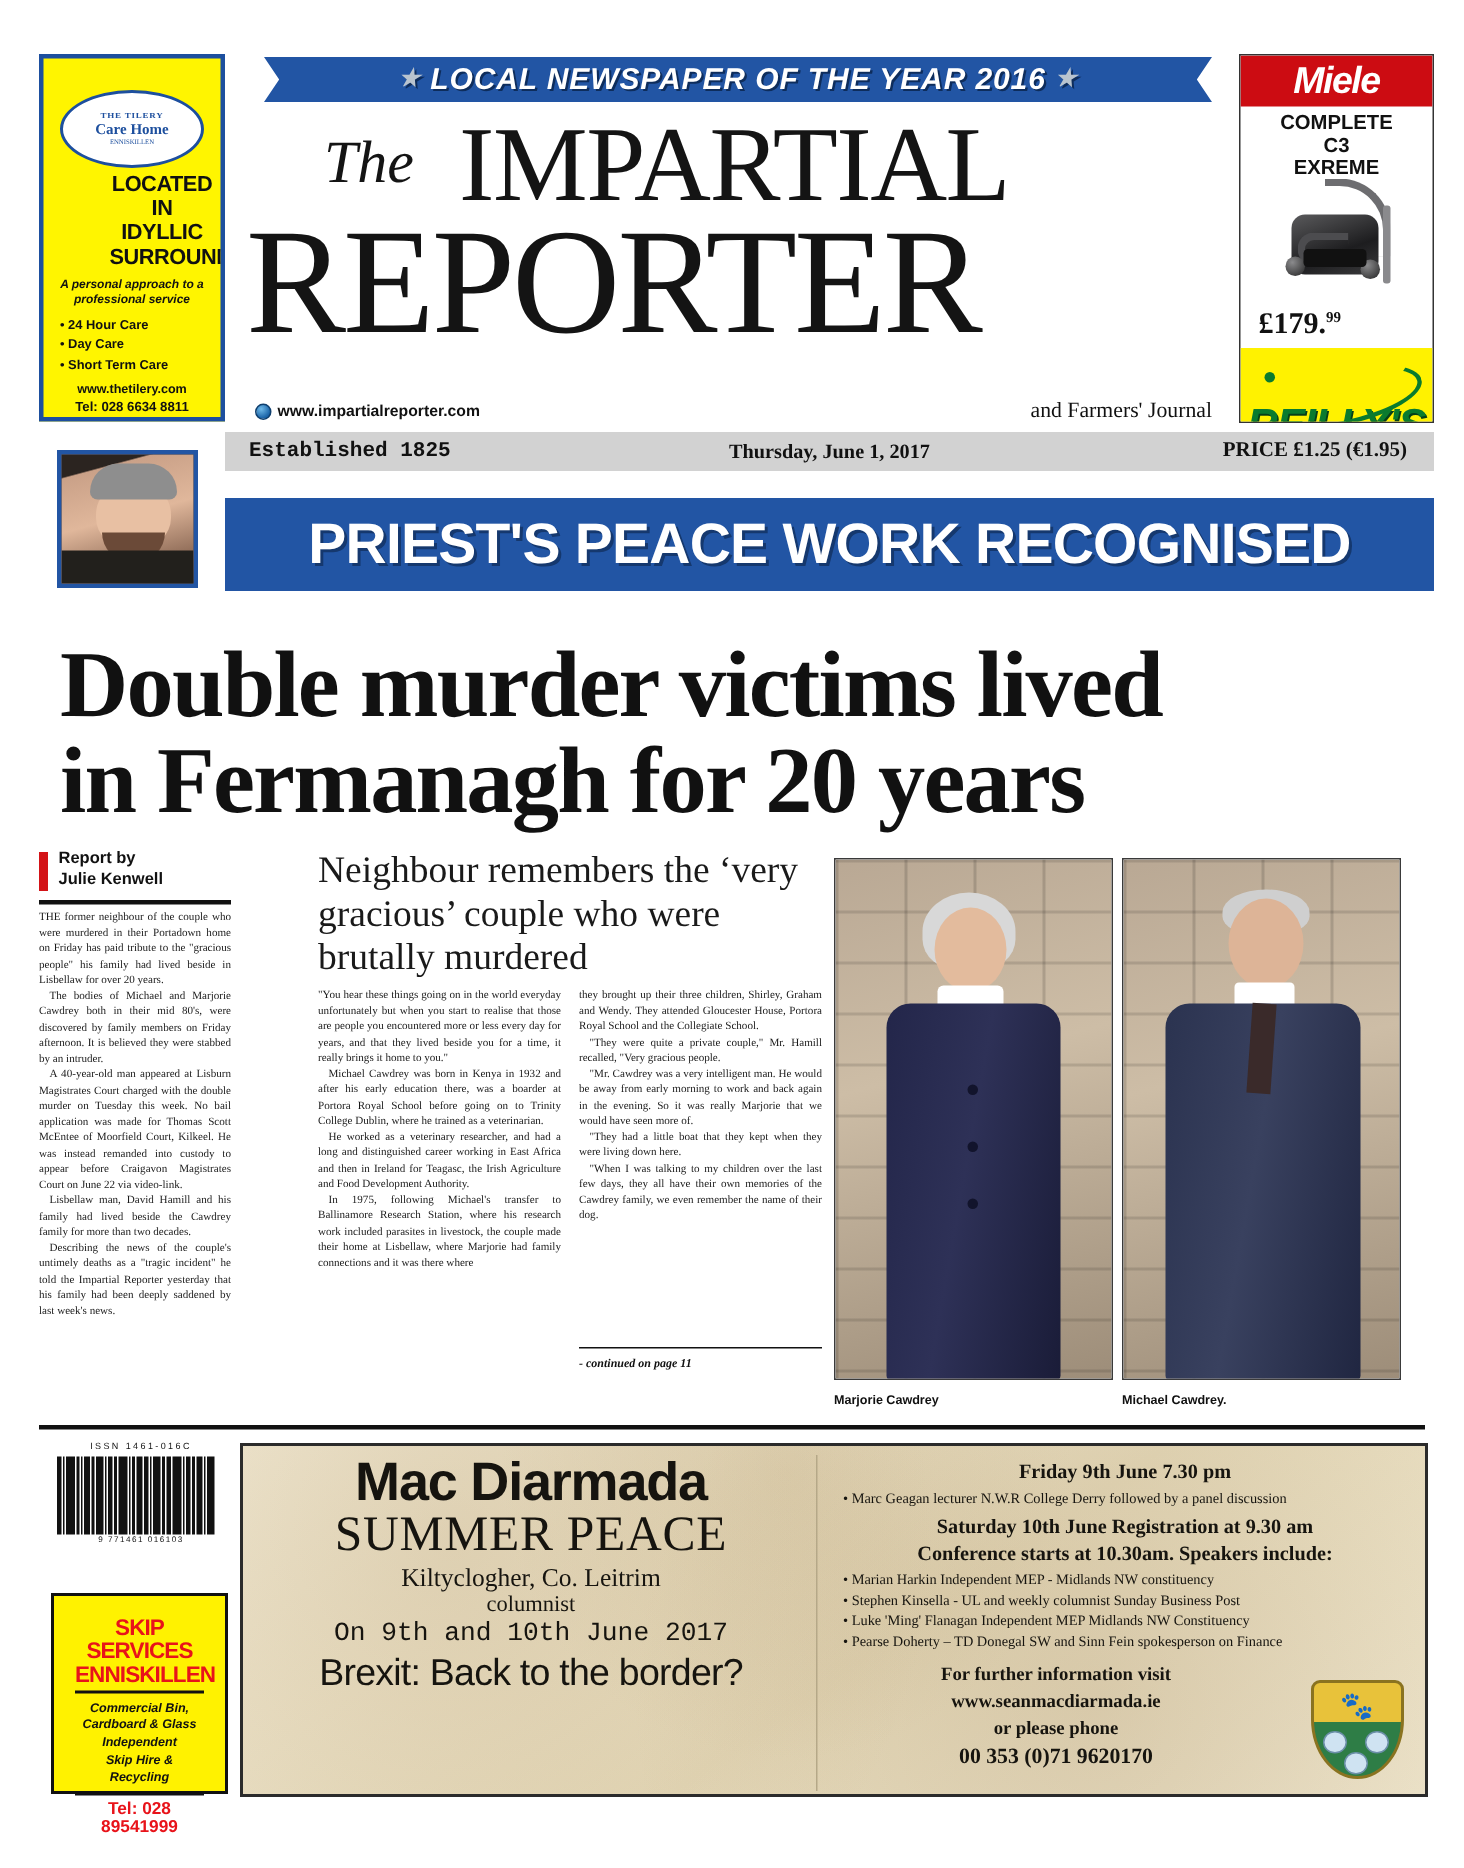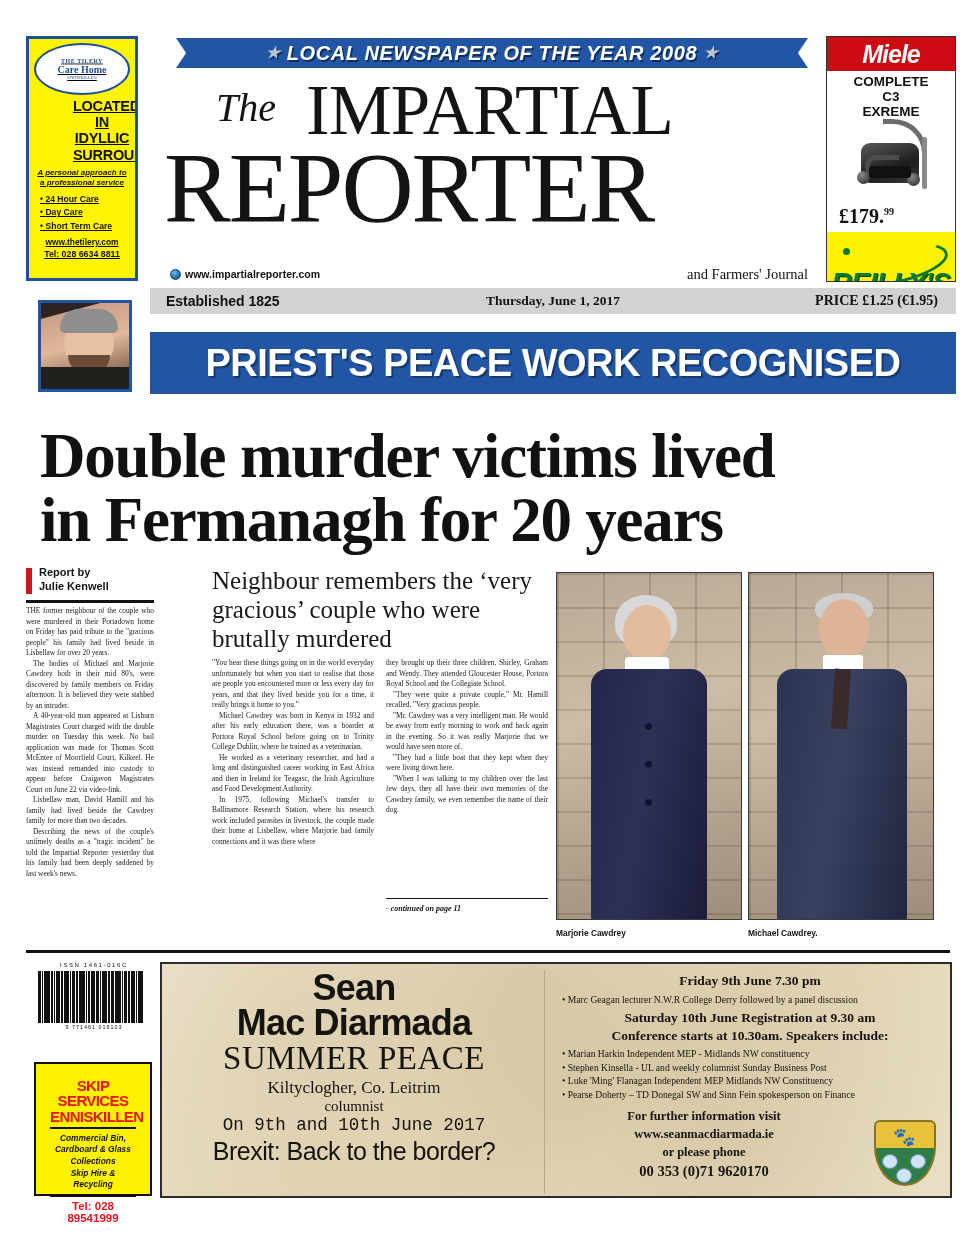--- a/index.html
+++ b/index.html
@@ -10,23 +10,23 @@
     font-family: "Liberation Serif", serif;
     overflow: hidden;
   }
   .page { position: relative; width: 976px; height: 1245px; background:#fff; }
 
   
   .top-zone { position:absolute; left:0; top:0; width:976px; height:292px; }
 
   
   .tilery-ad {
-    position:absolute; left:26px; top:36px; width:112px; height:245px;
-    background:#fff500; border:3px solid #1d4f9e; padding:4px 4px 6px;
-    text-align:center; overflow:hidden;text-decoration:underline;
+    position:absolute; left:26px; top:36px; width:124px; height:245px;
+    background:#fff500; border:3px solid #1d4f9e; padding:21px 4px 6px;
+    text-align:center; overflow:hidden;
   }
   .tilery-logo {
     width:96px; height:52px; margin:0 auto 2px; border-radius:50%;
     background:#fff; border:2px solid #1d4f9e; position:relative;
     display:flex; flex-direction:column; align-items:center; justify-content:center;
   }
   .tilery-logo .tl-top { font-size:6px; font-weight:bold; color:#1d4f9e; letter-spacing:.5px;
     transform:scaleY(.85); font-family:"Liberation Serif",serif;}
   .tilery-logo .tl-mid { font-size:10px; font-weight:bold; color:#1d4f9e; font-family:"Liberation Serif",serif;}
   .tilery-logo .tl-sub { font-size:4.5px; color:#1d4f9e; line-height:1.3; }
@@ -102,21 +102,21 @@
   .reilly-swoosh { position:absolute; left:8px; top:14px; width:114px; height:38px;
     border:3px solid #0a7b2e; border-radius:50%; border-left-color:transparent; border-top-color:transparent;
     transform:rotate(-12deg); }
   .reilly-dot { position:absolute; left:16px; top:16px; width:7px; height:7px; border-radius:50%; background:#0a7b2e;}
   .reilly-addr { text-align:center; font-family:"Liberation Sans",sans-serif; font-size:4.6px;
     color:#111; line-height:1.5; margin-top:3px; }
 
   
   .infobar { position:absolute; left:150px; top:288px; width:806px; height:26px;
     background:#d2d2d2; display:flex; align-items:center; }
-  .infobar .est { font-family:Liberation Sans, sans-serif; font-weight:bold; font-size:14px;
+  .infobar .est { font-family:Liberation Mono, monospace; font-weight:bold; font-size:14px;
     color:#111; margin-left:16px; }
   .infobar .date { font-family:"Liberation Serif",serif; font-weight:bold; font-size:13.5px;
     color:#111; position:absolute; left:50%; transform:translateX(-50%); }
   .infobar .price { font-family:"Liberation Serif",serif; font-weight:bold; font-size:14px;
     color:#111; position:absolute; right:18px; }
 
   
   .priest-band { position:absolute; left:150px; top:332px; width:806px; height:62px; background:#2255a4; }
   .priest-text { position:absolute; inset:0; display:flex; align-items:center; justify-content:center;
     font-family:"Liberation Sans",sans-serif; font-weight:bold; font-size:38px; color:#fff;
@@ -268,21 +268,21 @@
         <li>Short Term Care</li>
       </ul>
       <div class="tilery-web">www.thetilery.com</div>
       <div class="tilery-tel">Tel: 028 6634 8811</div>
     </div>
 
     <div class="loty-wrap">
       <div class="loty-ribbon">
         <div class="loty-text">
           <span class="loty-star">★</span>
-          <span>LOCAL NEWSPAPER OF THE YEAR 2008</span>
+          <span>LOCAL NEWSPAPER OF THE YEAR 2016</span>
           <span class="loty-star">★</span>
         </div>
       </div>
     </div>
 
     <div class="masthead">
       <div class="mast-inner">
         <span class="mast-the">The</span>
         <span class="mast-imp">IMPARTIAL</span>
         <span class="mast-rep">REPORTER</span>
@@ -444,29 +444,28 @@
   </div>
 
   <div class="skip-ad">
     <div class="skip-title">
       <div>SKIP SERVICES</div>
       <div>ENNISKILLEN</div>
     </div>
     <div class="skip-body">
       <div>Commercial Bin,</div>
       <div>Cardboard &amp; Glass</div>
-      <div>Collections</div>
+      <div>Independent</div>
       <div>Skip Hire &amp; Recycling</div>
     </div>
     <div class="skip-tel">Tel: 028 89541999</div>
   </div>
 
   <div class="smd-ad">
     <div class="smd-left">
-      <div class="smd-sean">Sean</div>
       <div class="smd-mac">Mac Diarmada</div>
       <div class="smd-summer">SUMMER PEACE</div>
       <div class="smd-place">Kiltyclogher, Co. Leitrim</div>
       <div class="smd-presents">columnist</div>
       <div class="smd-dates">On 9th and 10th June 2017</div>
       <div class="smd-brexit">Brexit: Back to the border?</div>
     </div>
 
     <span class="smd-divider"></span>
 

